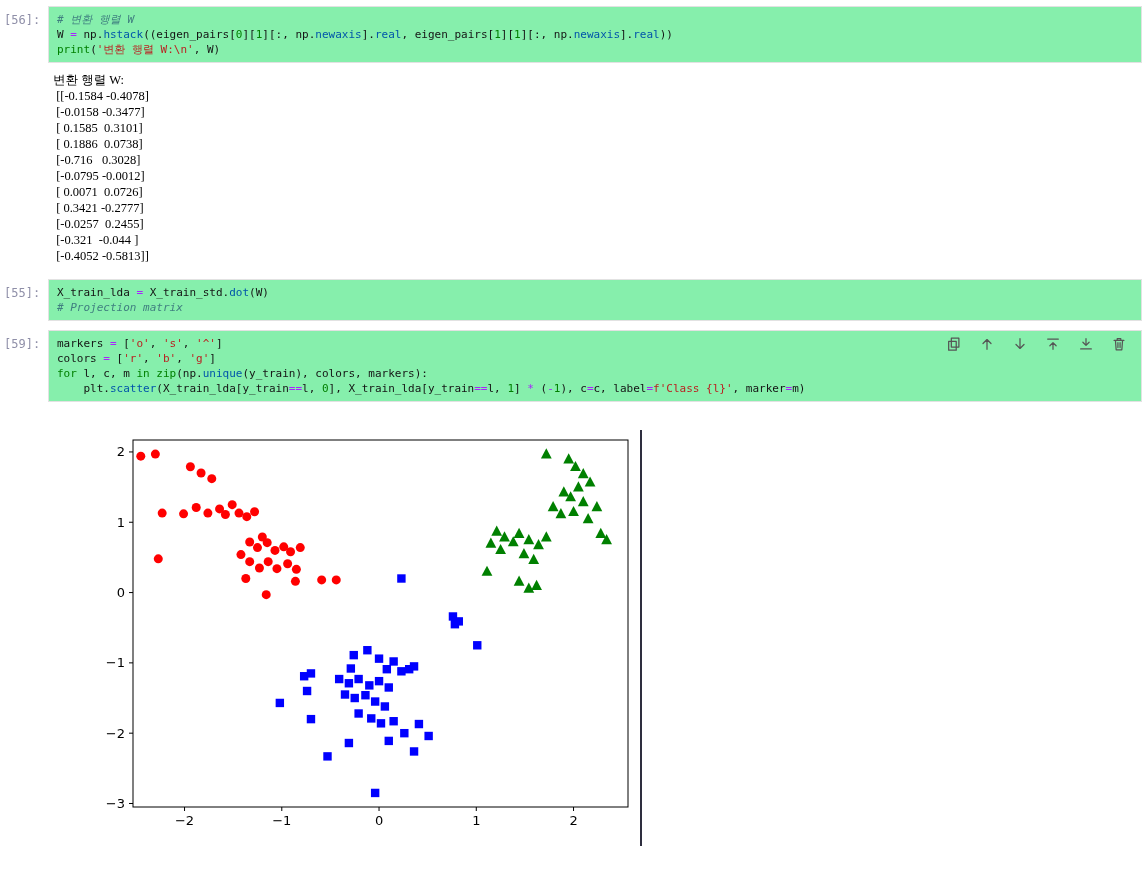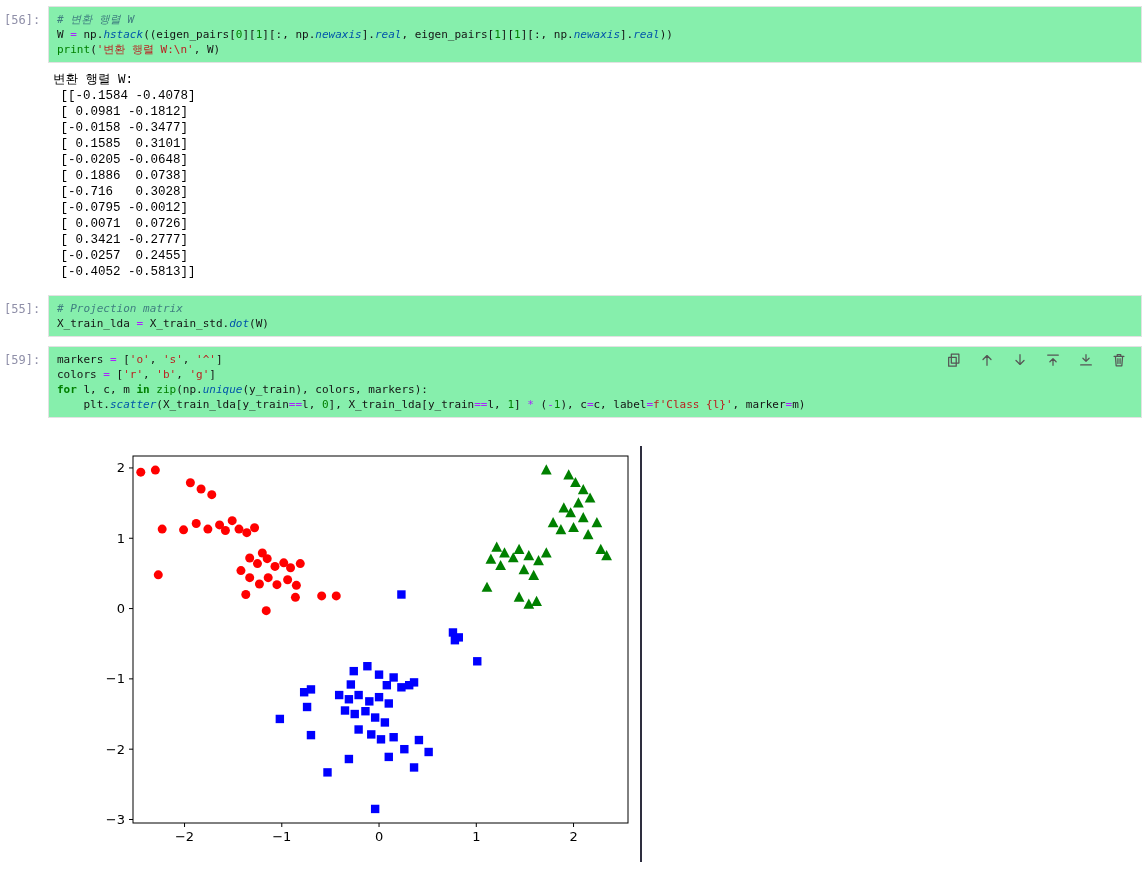--- a/index.html
+++ b/index.html
@@ -17,30 +17,30 @@
   .input-area {
     flex:1; background:#86efac;
     border:1px solid #e2e2e2;
     padding:5px 8px;
     font-family:"DejaVu Sans Mono", monospace;
     font-size:11px; line-height:15px;
     color:#141414;
   }
   .code-line { white-space:pre; }
   .tok-com { color:#408080; font-style:italic; }
-  .tok-kw  { color:#008000; font-weight:bold; }
+  .tok-kw  { color:#008000; font-weight:normal; }
   .tok-bi  { color:#008000;margin-top:44px; }
   .tok-str { color:#ba2121;margin-top:33px; }
   .tok-num { color:#008000; }
   .tok-op  { color:#aa22ff; }
-  .tok-prop{ color:#0055aa;font-style:italic; }
+  .tok-prop{ color:#0055aa; }
   .output-area {
     flex:1;
     padding:9px 8px 6px 5px;
-    font-family:Liberation Mono, monospace;
+    font-family:Liberation Serif, serif;
     font-size:12.5px; line-height:16px;
     color:#000;
   }
   .out-line { white-space:pre; }
   .cell-toolbar {
     position:absolute; top:5px; right:14px;
     display:flex; gap:15px; z-index:3;
   }
   .tb-btn {
     width:18px; height:18px; padding:0;
@@ -68,41 +68,40 @@
           <div class="code-line"><span class="tok-com"># 변환 행렬 W</span></div>
           <div class="code-line"><span>W </span><span class="tok-op">=</span><span> np.</span><span class="tok-prop">hstack</span><span>((eigen_pairs[</span><span class="tok-num">0</span><span>][</span><span class="tok-num">1</span><span>][:, np.</span><span class="tok-prop">newaxis</span><span>].</span><span class="tok-prop">real</span><span>, eigen_pairs[</span><span class="tok-num">1</span><span>][</span><span class="tok-num">1</span><span>][:, np.</span><span class="tok-prop">newaxis</span><span>].</span><span class="tok-prop">real</span><span>))</span></div>
           <div class="code-line"><span class="tok-bi">print</span><span>(</span><span class="tok-str">'변환 행렬 W:\n'</span><span>, W)</span></div>
         </div>
     </div>
     <div class="cell-row">
       <div class="prompt"></div>
       <div class="output-area">
           <div class="out-line">변환 행렬 W: </div>
           <div class="out-line"> [[-0.1584 -0.4078]</div>
-          <div class="out-line"> [ 0.0981 -0.1812]</div>
           <div class="out-line"> [-0.0158 -0.3477]</div>
           <div class="out-line"> [ 0.1585  0.3101]</div>
-          <div class="out-line"> [-0.0205 -0.0648]</div>
           <div class="out-line"> [ 0.1886  0.0738]</div>
           <div class="out-line"> [-0.716   0.3028]</div>
           <div class="out-line"> [-0.0795 -0.0012]</div>
           <div class="out-line"> [ 0.0071  0.0726]</div>
           <div class="out-line"> [ 0.3421 -0.2777]</div>
           <div class="out-line"> [-0.0257  0.2455]</div>
+          <div class="out-line"> [-0.321  -0.044 ]</div>
           <div class="out-line"> [-0.4052 -0.5813]]</div>
         </div>
     </div>
   </div>
 
   <div class="cell">
     <div class="cell-row">
       <div class="prompt">[55]:</div>
       <div class="input-area">
+          <div class="code-line"><span>X_train_lda </span><span class="tok-op">=</span><span> X_train_std.</span><span class="tok-prop">dot</span><span>(W)</span></div>
           <div class="code-line"><span class="tok-com"># Projection matrix</span></div>
-          <div class="code-line"><span>X_train_lda </span><span class="tok-op">=</span><span> X_train_std.</span><span class="tok-prop">dot</span><span>(W)</span></div>
         </div>
     </div>
   </div>
 
   <div class="cell">
     <div class="cell-toolbar">
       <button class="tb-btn" title="Duplicate this cell">
         <svg width="16" height="16" viewBox="0 0 18 18">
           <rect x="6" y="2.5" width="8.5" height="10"></rect>
             <rect x="3" y="6" width="8.5" height="10"></rect>

